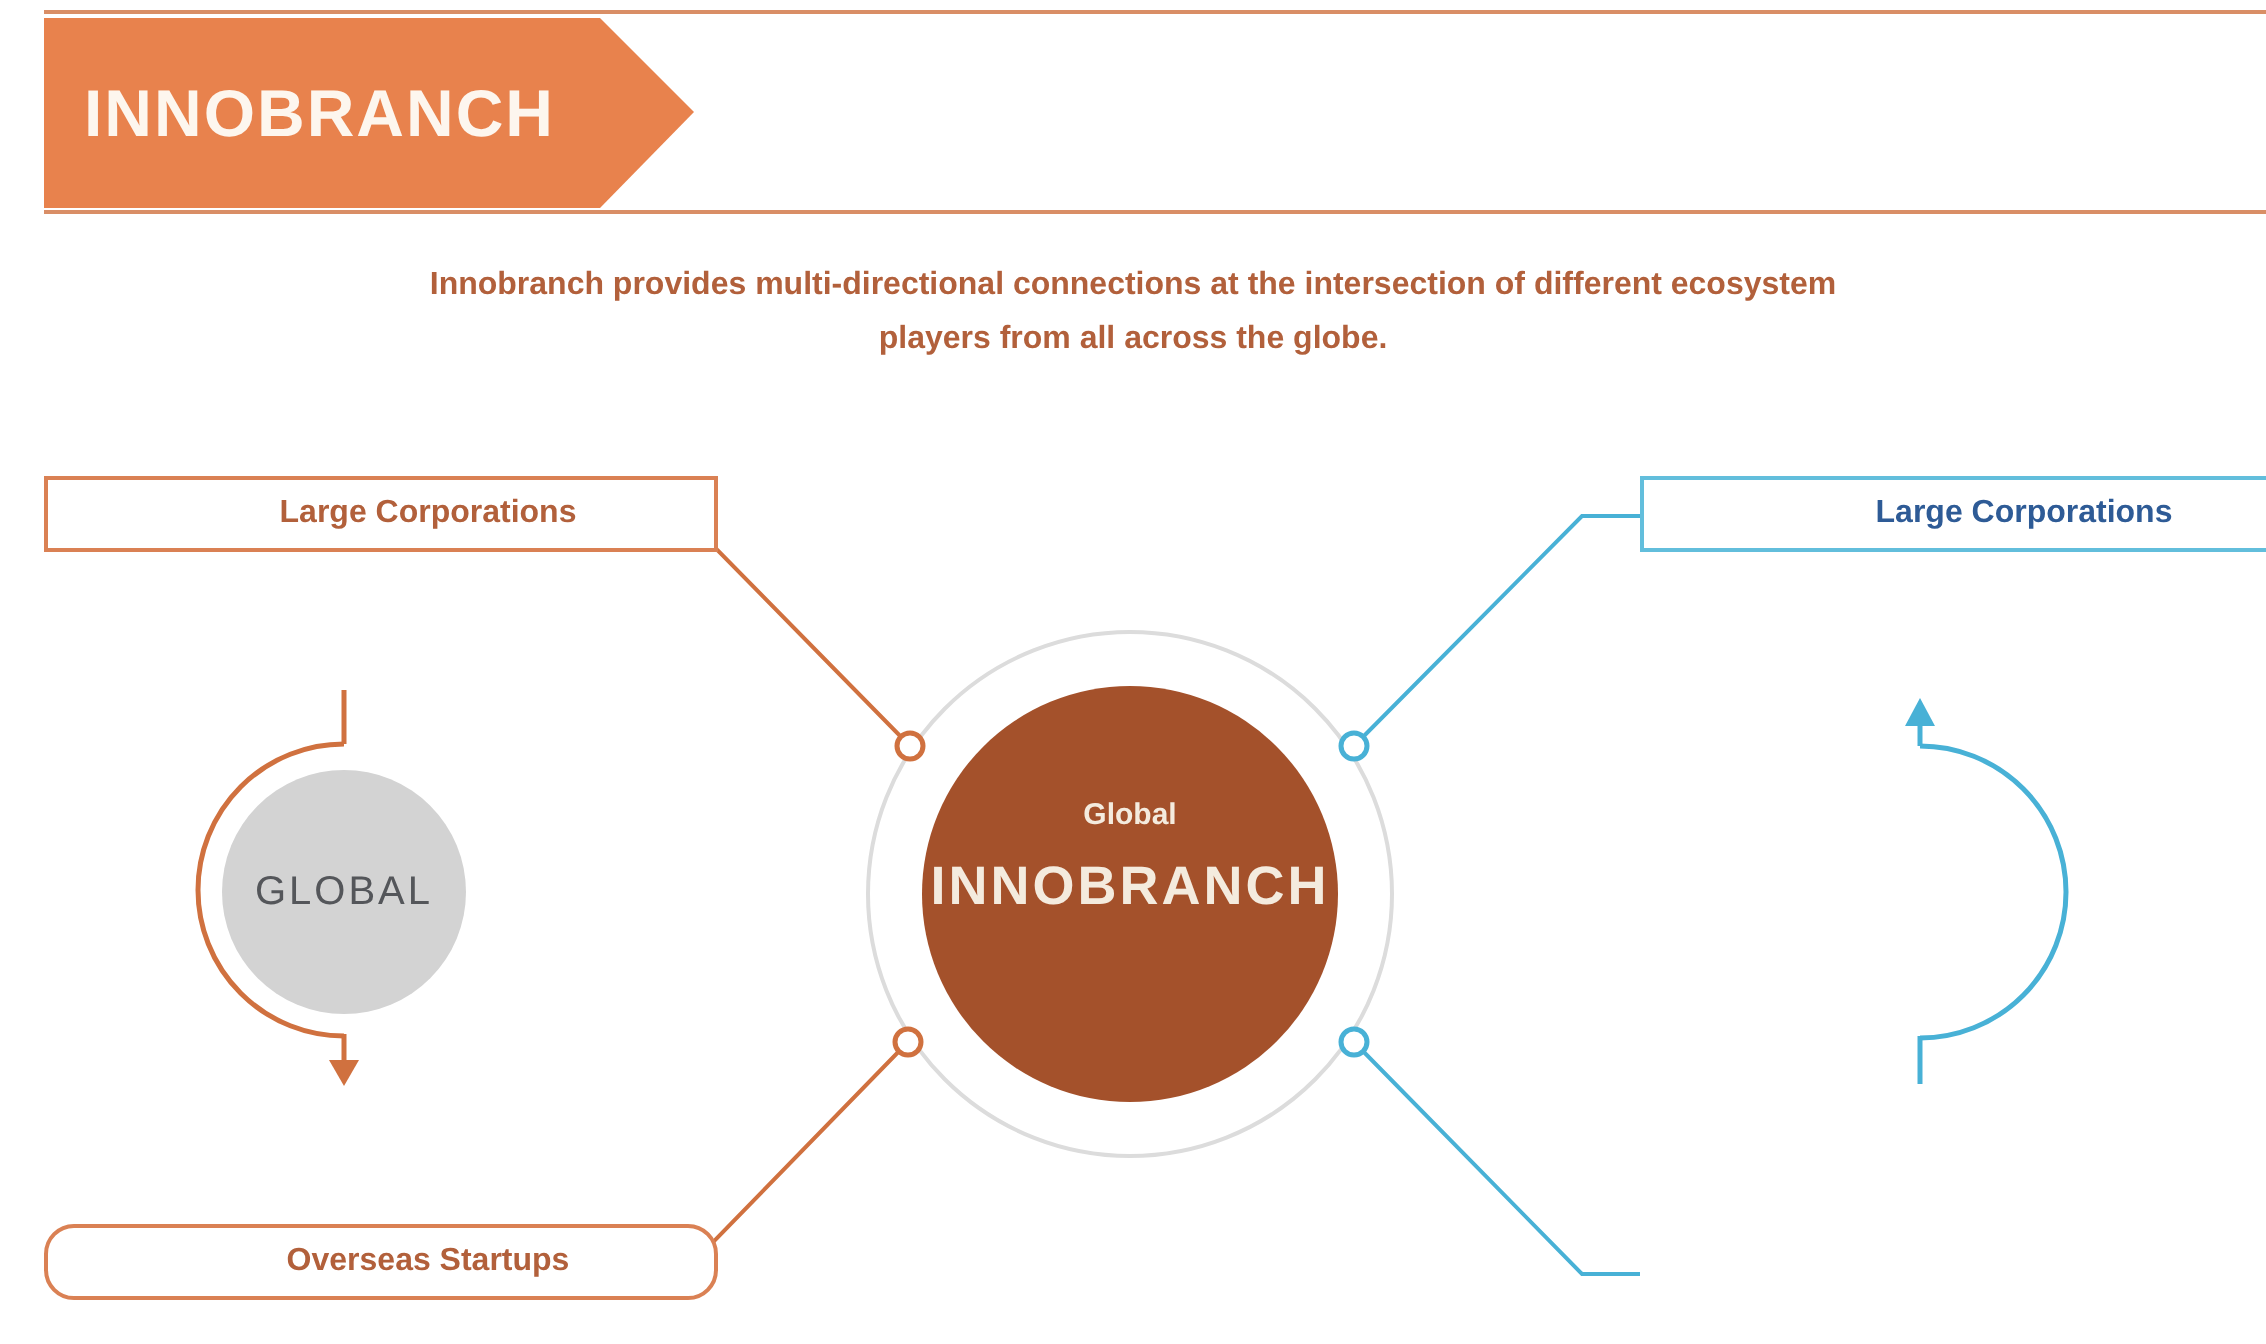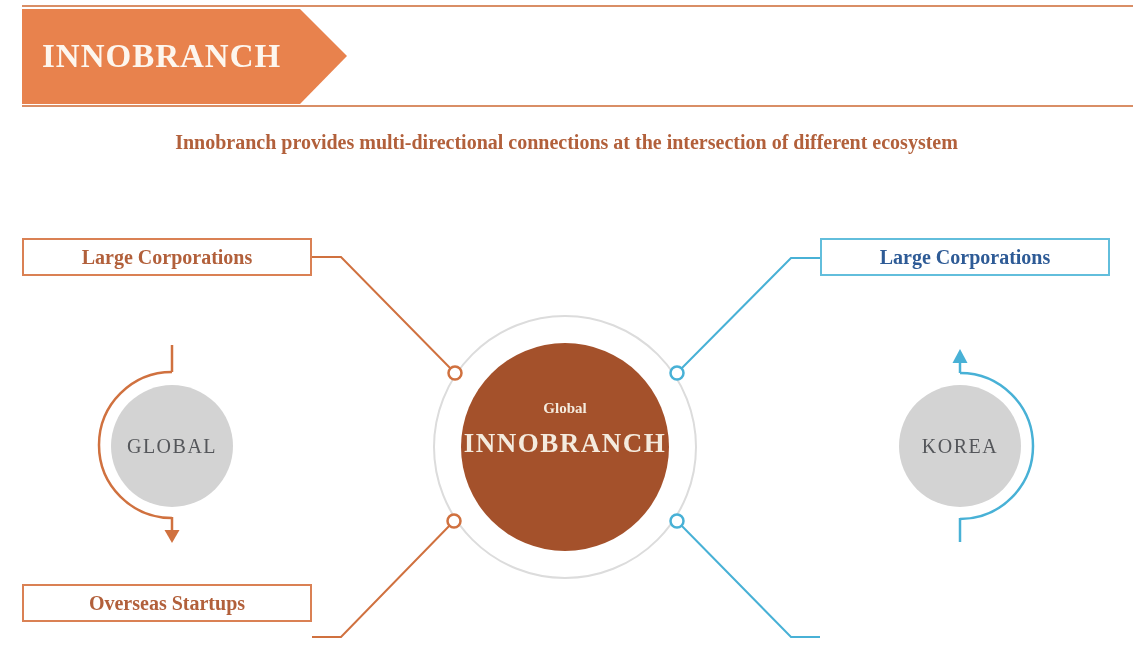--- a/index.html
+++ b/index.html
@@ -1,20 +1,20 @@
 <!DOCTYPE html>
 <html><head>
 <meta charset="utf-8">
 <style>
   html,body{margin:0;padding:0;background:#fff;}
   .slide{
     position:relative;
     width:1133px;height:672px;
     background:#fff;
-    font-family:Liberation Serif, serif;
+    font-family:Liberation Sans, sans-serif;
     overflow:hidden;
   }
   
   .header-rule{
     position:absolute;left:22px;right:0;height:2px;
     background:#D98E66;
   }
   .header-rule.top{top:5px;}
   .header-rule.bottom{top:105px;}
   .title-banner{
@@ -26,37 +26,37 @@
     display:block;
     padding-left:20px;
     line-height:95px;
     font-size:33px;font-weight:bold;color:#FDF6EE;
     letter-spacing:1px;
   }
   
   .subtitle{
     position:absolute;top:129px;left:0;width:100%;
     text-align:center;color:#B2603B;
-    font-size:20px;font-weight:bold;line-height:27px;
+    font-size:16px;font-weight:bold;line-height:27px;
   }
   .subtitle div{white-space:nowrap;}
   
   svg.diagram{position:absolute;left:0;top:0;}
   
   .label-box{
     position:absolute;width:286px;height:34px;
     background:#fff;
     display:flex;align-items:center;justify-content:center;
-    font-size:20px;font-weight:bold;
+    font-size:16px;font-weight:bold;padding-left:47px;
   }
   .label-box.orange{border:2px solid #DA8154;color:#B2603B;}
   .label-box.blue{border:2px solid #62BEDC;color:#2E5B96;}
   .box-tl{left:22px;top:238px;}
   .box-tr{left:820px;top:238px;}
-  .box-bl{left:22px;top:584px;}
+  .box-bl{left:22px;top:612px;border-radius:15px;}
   .box-br{left:820px;top:618px;}
   
   .hub{
     position:absolute;width:122px;height:122px;border-radius:50%;
     background:#D3D3D3;
     display:flex;align-items:center;justify-content:center;
     font-size:20px;color:#54565A;letter-spacing:1.5px;
   }
   .hub-global{left:111px;top:385px;}
   .hub-korea{left:899px;top:385px;}
@@ -76,20 +76,21 @@
 <div class="slide">
 
   <div class="header-rule top"></div>
   <div class="header-rule bottom"></div>
   <div class="title-banner">
     <span class="title">INNOBRANCH</span>
   </div>
 
   <div class="subtitle">
     <div>Innobranch provides multi-directional connections at the intersection of different ecosystem</div>
+    <div>players from all across the globe.</div>
   </div>
 
   <svg class="diagram" width="1133" height="672" viewBox="0 0 1133 672">
 
     <circle cx="565" cy="447" r="131" fill="#ffffff" stroke="#DCDCDC" stroke-width="2"></circle>
     <circle cx="565" cy="447" r="104" fill="#A4512B"></circle>
 
     <path d="M312 257 L341 257 L455 373" fill="none" stroke="#D0713F" stroke-width="2"></path>
     <path d="M820 258 L791 258 L677 373" fill="none" stroke="#48B1D6" stroke-width="2"></path>
     <path d="M312 637 L341 637 L454 521" fill="none" stroke="#D0713F" stroke-width="2"></path>
@@ -117,22 +118,19 @@
   <div class="label-box blue box-tr">
     <span>Large Corporations</span>
   </div>
   <div class="label-box orange box-bl">
     <span>Overseas Startups</span>
   </div>
 
   <div class="hub hub-global">
     <span>GLOBAL</span>
   </div>
-  <div class="hub hub-korea">
-    <span>KOREA</span>
-  </div>
 
   <div class="center-label">
     <div class="small">Global</div>
     <div class="big">INNOBRANCH</div>
   </div>
 
 </div>
 
 </body></html>

